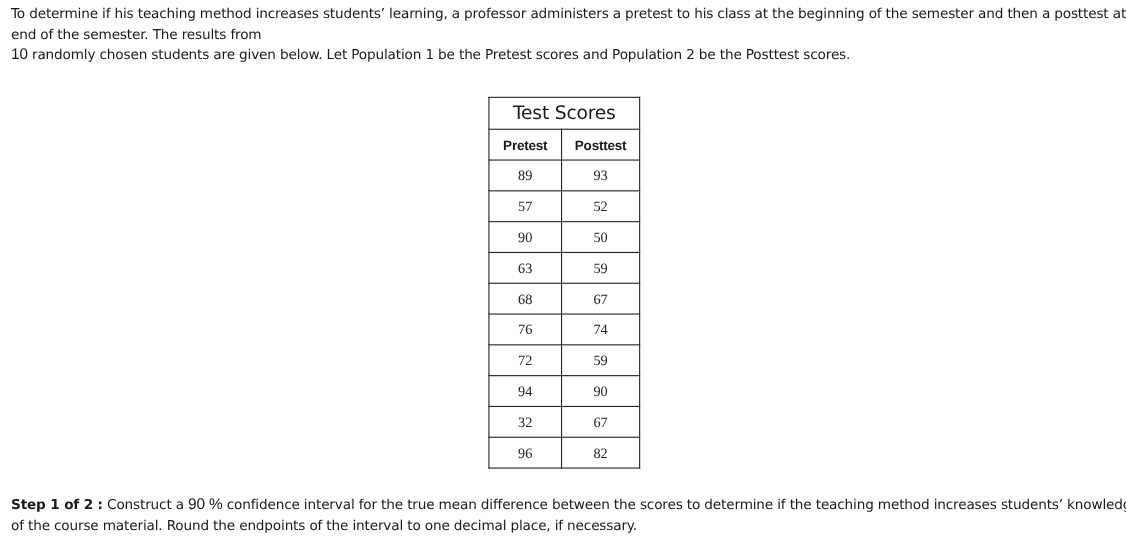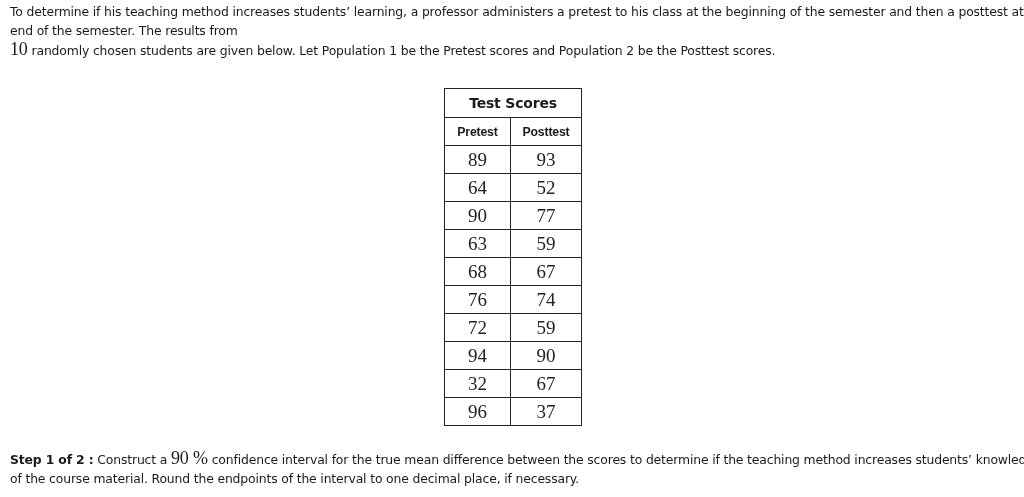--- a/index.html
+++ b/index.html
@@ -19,55 +19,55 @@
       position: absolute;
       left: 10px;
       top: 3px;
       width: 1010px;
       font-size: 12.4px;
       line-height: 18.5px;
       letter-spacing: -0.15px;
     }
     .intro .line { display: block; white-space: nowrap; }
     .serif-num {
-      font-family: Liberation Serif, serif;
-      font-size: 18px;
+      font-family: Liberation Sans, sans-serif;
+      font-size: 14px;
     }
     table.scores {
       position: absolute;
       left: 444px;
       top: 88px;
       border-collapse: collapse;
       font-size: 12.5px;
     }
     table.scores th, table.scores td {
       border: 1.2px solid #222;
       padding: 0;
       text-align: center;
     }
     table.scores th.title {
       height: 28px;
-      font-weight: bold;
+      font-weight: normal;
       font-family: "DejaVu Sans", sans-serif;
-      font-size: 14px;
+      font-size: 17px;
       letter-spacing: -0.2px;
     }
     table.scores th.col {
       height: 27px;
       font-weight: bold;
       font-family: Liberation Sans, sans-serif;
       font-size: 12.3px;
       letter-spacing: -0.2px;
     }
     table.scores th.col-pre { width: 65px; }
     table.scores th.col-post { width: 70px; }
     table.scores td {
       height: 27px;
       font-family: "Liberation Serif", "DejaVu Serif", serif;
-      font-size: 19px;
+      font-size: 13px;
       color: #222;
     }
     .step {
       position: absolute;
       left: 10px;
       top: 449px;
       width: 1010px;
       font-size: 12.4px;
       line-height: 18.5px;
       letter-spacing: -0.15px;
@@ -93,26 +93,26 @@
       <th class="col col-pre">Pretest</th>
       <th class="col col-post">Posttest</th>
     </tr>
   </thead>
   <tbody>
     <tr>
       <td>89</td>
       <td>93</td>
     </tr>
     <tr>
-      <td>64</td>
+      <td>57</td>
       <td>52</td>
     </tr>
     <tr>
       <td>90</td>
-      <td>77</td>
+      <td>50</td>
     </tr>
     <tr>
       <td>63</td>
       <td>59</td>
     </tr>
     <tr>
       <td>68</td>
       <td>67</td>
     </tr>
     <tr>
@@ -126,21 +126,21 @@
     <tr>
       <td>94</td>
       <td>90</td>
     </tr>
     <tr>
       <td>32</td>
       <td>67</td>
     </tr>
     <tr>
       <td>96</td>
-      <td>37</td>
+      <td>82</td>
     </tr>
   </tbody>
 </table>
 
 <div class="step">
   <span class="line"><span class="step-label">Step 1 of 2 :</span><span> Construct a </span><span class="serif-num">90</span><span class="serif-num"> %</span><span>  confidence interval for the true mean difference between the scores to determine if the teaching method increases students’ knowledge</span></span>
   <span class="line">of the course material. Round the endpoints of the interval to one decimal place, if necessary.</span>
 </div>
 
 </body></html>

